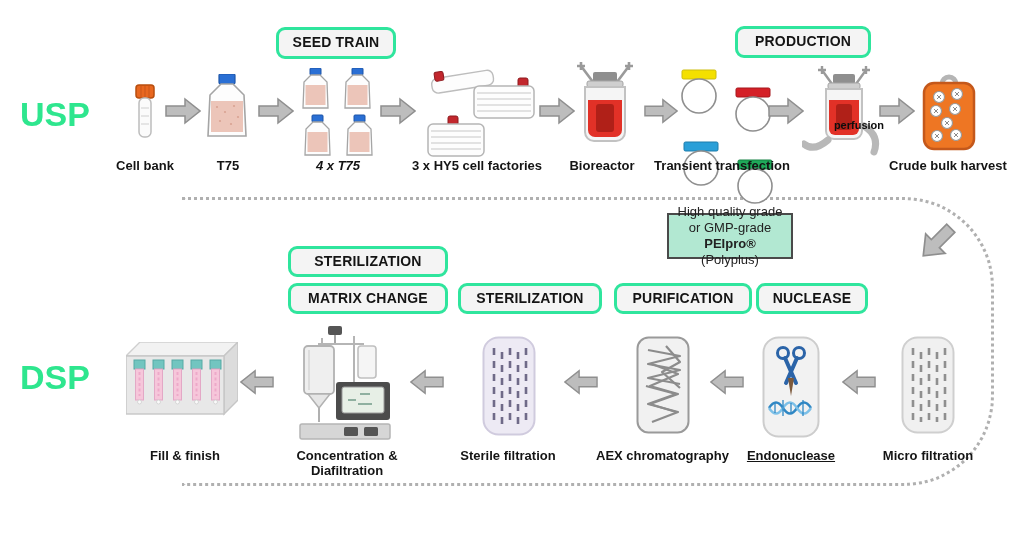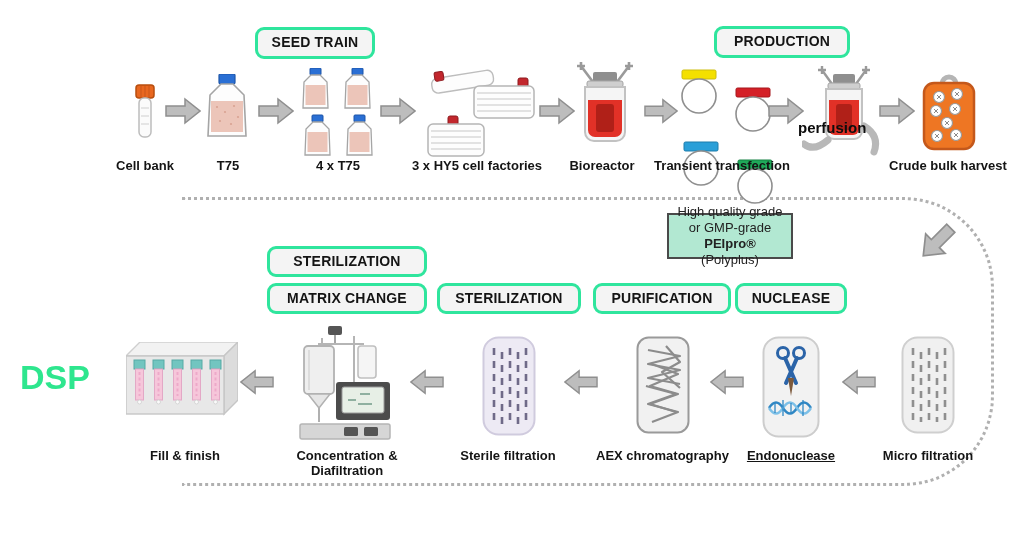--- a/index.html
+++ b/index.html
@@ -3,39 +3,40 @@
 <meta charset="utf-8">
 <style>
   html,body{margin:0;padding:0;background:#ffffff;}
   .canvas{position:relative;width:1024px;height:533px;background:#ffffff;overflow:hidden;
           font-family:"Liberation Sans","DejaVu Sans",sans-serif;color:#161616;}
   .abs{position:absolute;}
   .section-label{font-size:34px;font-weight:800;color:#2ee68e;letter-spacing:0px;}
   .stage{position:absolute;display:flex;align-items:center;justify-content:center;text-align:left;
          border:3px solid #2fe59d;border-radius:9px;background:#f4f4f4;
          font-weight:800;font-size:14px;letter-spacing:.2px;color:#141414;line-height:1.12;
-         box-sizing:border-box;padding:2px 6px;}
+         box-sizing:border-box;padding:2px 6px;margin-left:21px;}
   .step-label{position:absolute;font-weight:800;font-size:13px;color:#141414;text-align:center;line-height:1.18;}
   .flow-path{position:absolute;left:182px;top:197px;width:812px;height:289px;box-sizing:border-box;
              border-top:3px dotted #b0b0b0;border-right:3px dotted #b0b0b0;border-bottom:3px dotted #b0b0b0;
              border-left:none;border-radius:0 90px 90px 0;}
   .note{position:absolute;left:667px;top:186px;width:122px;height:42px;background:#b2e8d2;
         border:2px solid #4a4a4a;display:flex;flex-direction:column;align-items:center;justify-content:center;
         font-size:13px;line-height:1.25;text-align:center;color:#222;z-index:3;margin-top:27px;}
-  .perfusion-label{position:absolute;left:798px;top:119px;width:86px;text-align:left;
-        font-weight:800;font-size:15px;color:#0d0d0d;z-index:2;}
+  .perfusion-label{position:absolute;left:798px;top:119px;width:86px;text-align:right;
+        font-weight:800;font-size:11px;color:#0d0d0d;z-index:2;}
   svg{display:block;}
 </style>
 </head>
 <body>
 
 <div class="canvas">
 
   <div class="flow-path"></div>
 
+  <div class="abs section-label" style="left:20px;top:95px;">USP</div>
   <div class="abs section-label" style="left:20px;top:358px;">DSP</div>
 
   <div class="stage" style="left:255px;top:27px;width:120px;height:32px;">SEED TRAIN</div>
   <div class="stage" style="left:714px;top:26px;width:136px;height:32px;">PRODUCTION</div>
 
   <svg class="abs" style="left:132px;top:84px;" width="26" height="56" viewBox="0 0 26 56">
     <rect x="4" y="1" width="18" height="13" rx="3" fill="#e8671f" stroke="#b84e0e" stroke-width="1.5"></rect>
     <line x1="9" y1="2" x2="9" y2="13" stroke="#c9571a" stroke-width="1"></line>
     <line x1="13" y1="2" x2="13" y2="13" stroke="#c9571a" stroke-width="1"></line>
     <line x1="17" y1="2" x2="17" y2="13" stroke="#c9571a" stroke-width="1"></line>
@@ -199,21 +200,21 @@
       <path d="M13,39 l4,4 M17,39 l-4,4"></path>
         <path d="M32,37 l4,4 M36,37 l-4,4"></path>
       <path d="M24,51 l4,4 M28,51 l-4,4"></path>
         <path d="M14,64 l4,4 M18,64 l-4,4"></path>
         <path d="M33,63 l4,4 M37,63 l-4,4"></path>
     </g>
   </svg>
 
   <div class="step-label" style="left:105px;top:158px;width:80px;">Cell bank</div>
   <div class="step-label" style="left:198px;top:158px;width:60px;">T75</div>
-  <div class="step-label" style="left:298px;top:158px;width:80px;">4 x T75</div>
+  <div class="step-label" style="left:298px;top:158px;width:80px;font-style:italic;">4 x T75</div>
   <div class="step-label" style="left:397px;top:158px;width:160px;">3 x HY5 cell factories</div>
   <div class="step-label" style="left:557px;top:158px;width:90px;">Bioreactor</div>
   <div class="step-label" style="left:647px;top:158px;width:150px;">Transient transfection</div>
   <div class="step-label" style="left:883px;top:158px;width:130px;">Crude bulk harvest</div>
 
   <div class="note">
     <span>High quality grade</span>
     <span><span>or GMP-grade </span><b>PEIpro®</b></span>
     <span>(Polyplus)</span>
   </div>

